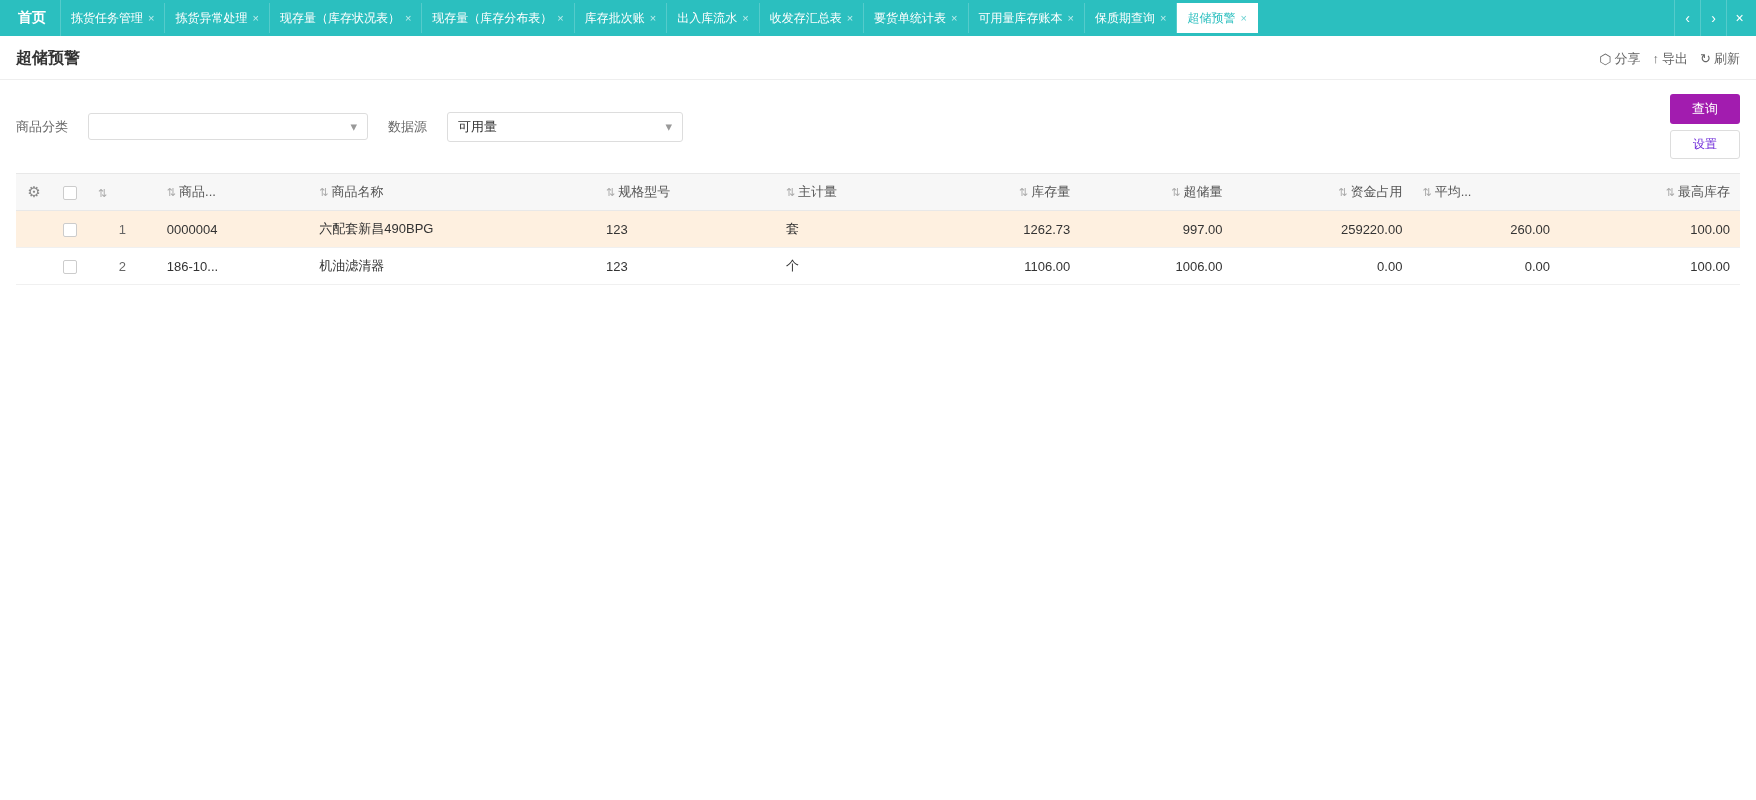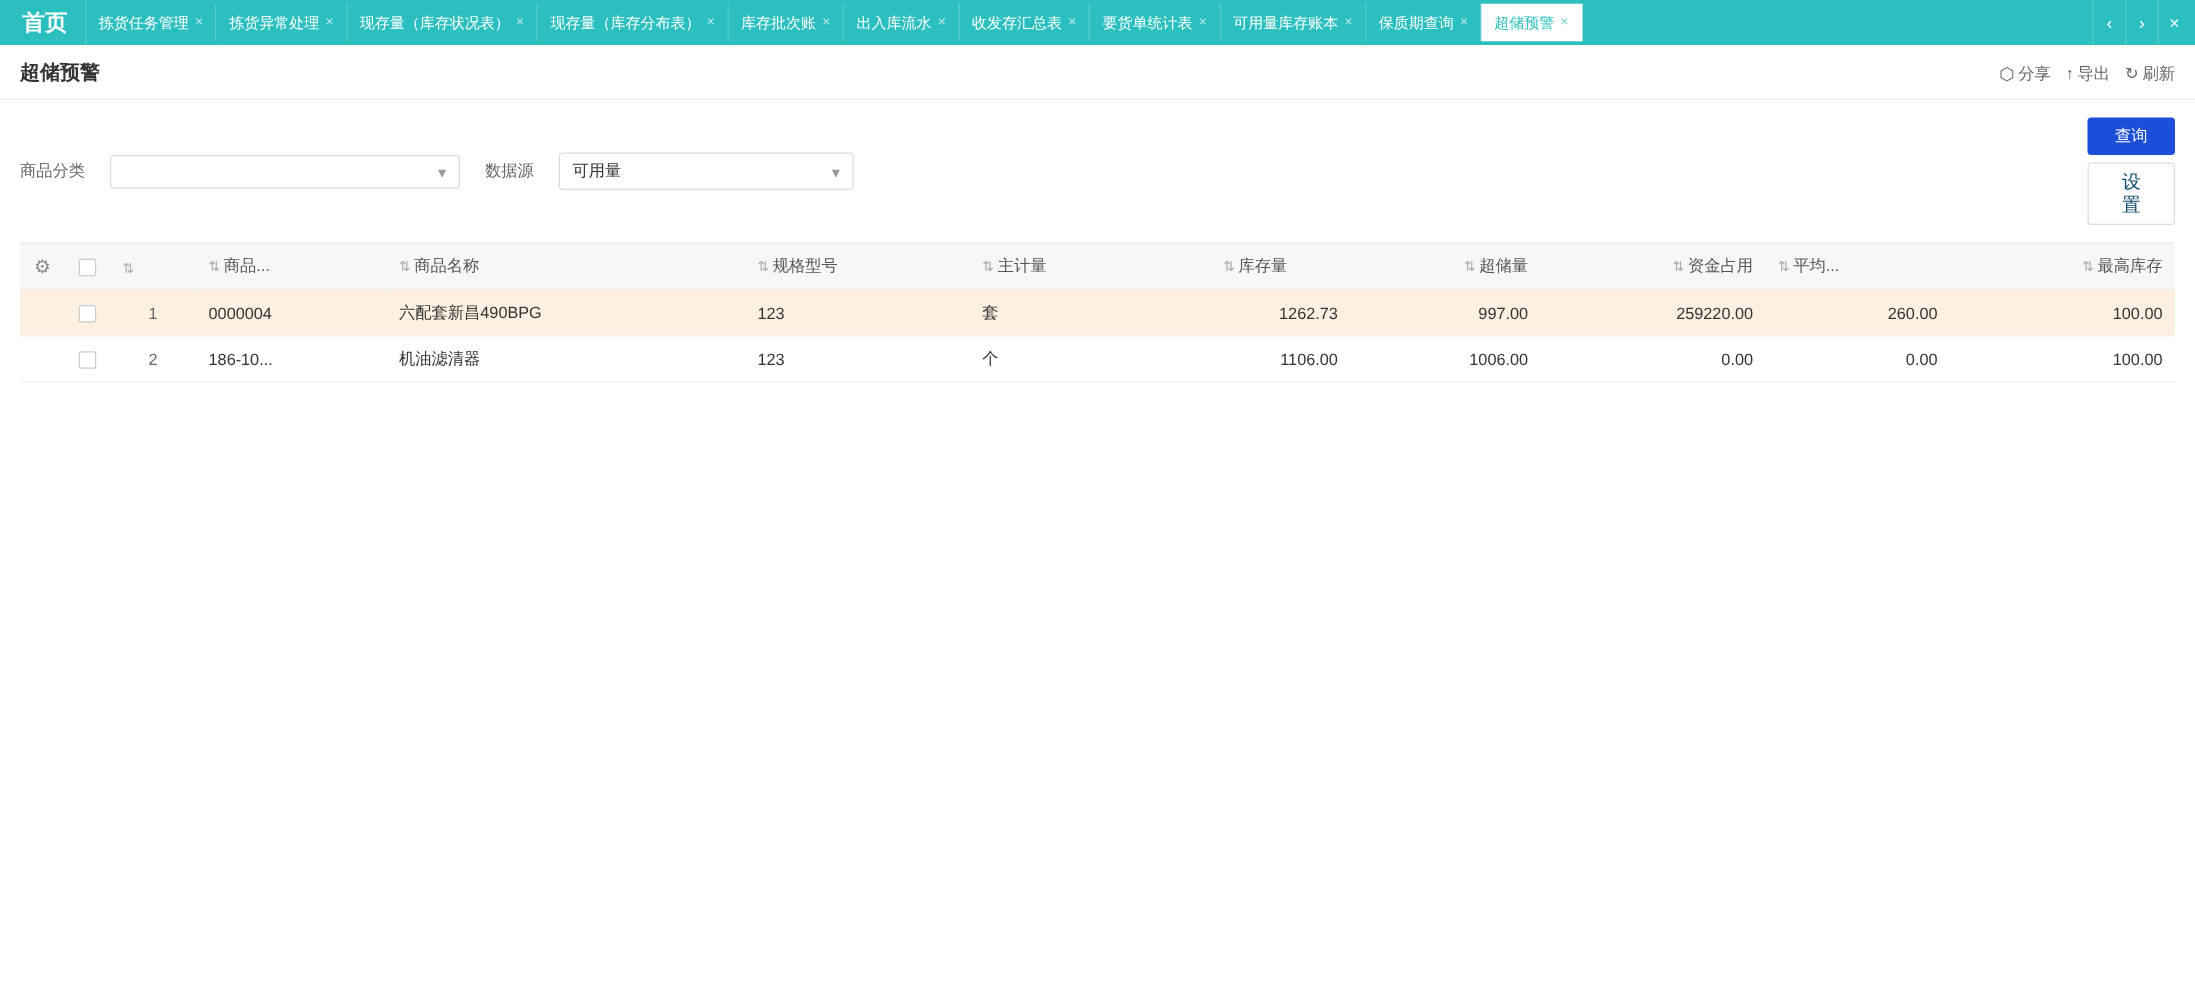--- a/index.html
+++ b/index.html
@@ -34,21 +34,21 @@
       margin-left: 5px;
       font-size: 11px;
       opacity: 0.7;
     }
     .nav-home {
       padding: 0 14px;
       height: 36px;
       display: flex;
       align-items: center;
       color: #fff;
-      font-size: 18px;
+      font-size: 14px;
       font-weight: bold;
       border-right: 1px solid rgba(255,255,255,0.2);
       flex-shrink: 0;
     }
     .nav-arrows {
       display: flex;
       margin-left: auto;
       flex-shrink: 0;
     }
     .nav-arrow {
@@ -128,38 +128,38 @@
     }
     .filter-select .arrow { color: #999; margin-left: 8px; }
 
     .filter-buttons {
       margin-left: auto;
       display: flex;
       flex-direction: column;
       gap: 6px;
     }
     .btn-query {
-      background: #1d4ed8;
+      background: #a21caf;
       color: #fff;
       border: none;
       border-radius: 3px;
       padding: 6px 20px;
       cursor: pointer;
       font-size: 13px;
       width: 70px;
       text-align: center;
     }
     .btn-set {
       background: #fff;
-      color: #0c4a6e;
+      color: #6d28d9;
       border: 1px solid #ddd;
       border-radius: 3px;
       padding: 5px 20px;
       cursor: pointer;
-      font-size: 15px;
+      font-size: 12px;
       width: 70px;
       text-align: center;
     }
 
     
     .table-wrapper {
       padding: 0 16px;
     }
     table {
       width: 100%;
@@ -343,21 +343,21 @@
             <span class="gear-icon">⚙</span>
           </th>
           <th class="th-checkbox">
             <span class="cb"></span>
           </th>
           <th class="sortable"></th>
           <th class="sortable">商品...</th>
           <th class="sortable">商品名称</th>
           <th class="sortable">规格型号</th>
           <th class="sortable">主计量</th>
-          <th class="sortable" style="text-align:center;">库存量</th>
+          <th class="sortable" style="text-align:right;">库存量</th>
           <th class="sortable" style="text-align:right;">超储量</th>
           <th class="sortable" style="text-align:right;">资金占用</th>
           <th class="sortable" style="">平均...</th>
           <th class="sortable" style="text-align:right;">最高库存</th>
         </tr>
       </thead>
       <tbody id="table-body">
       <tr class="row-highlighted">
     <td class="td-center"></td>
     <td class="td-center">

